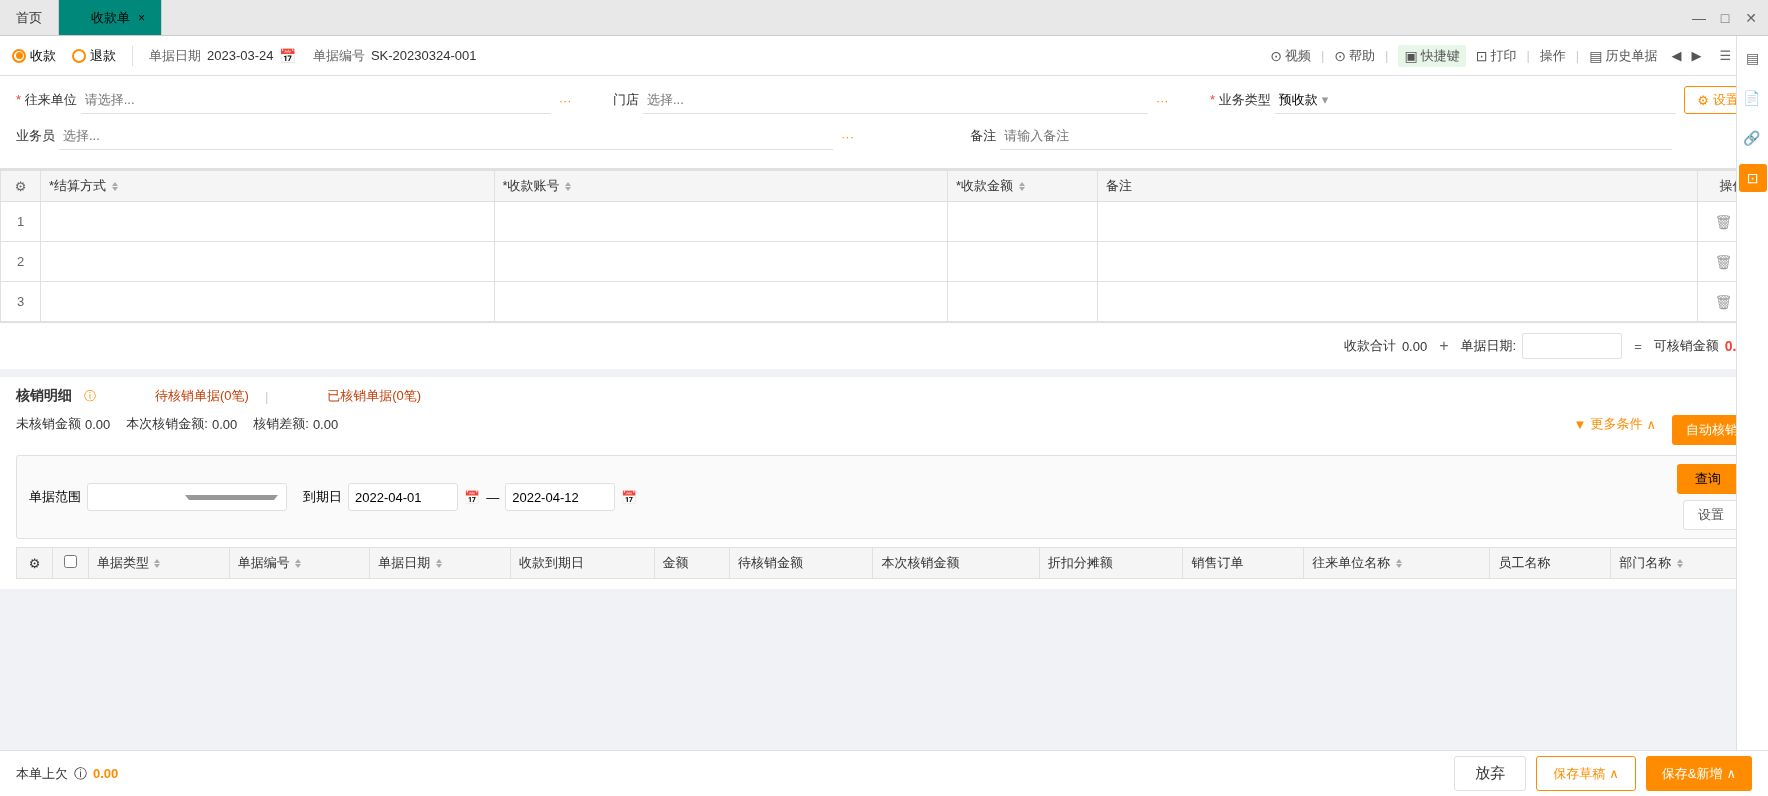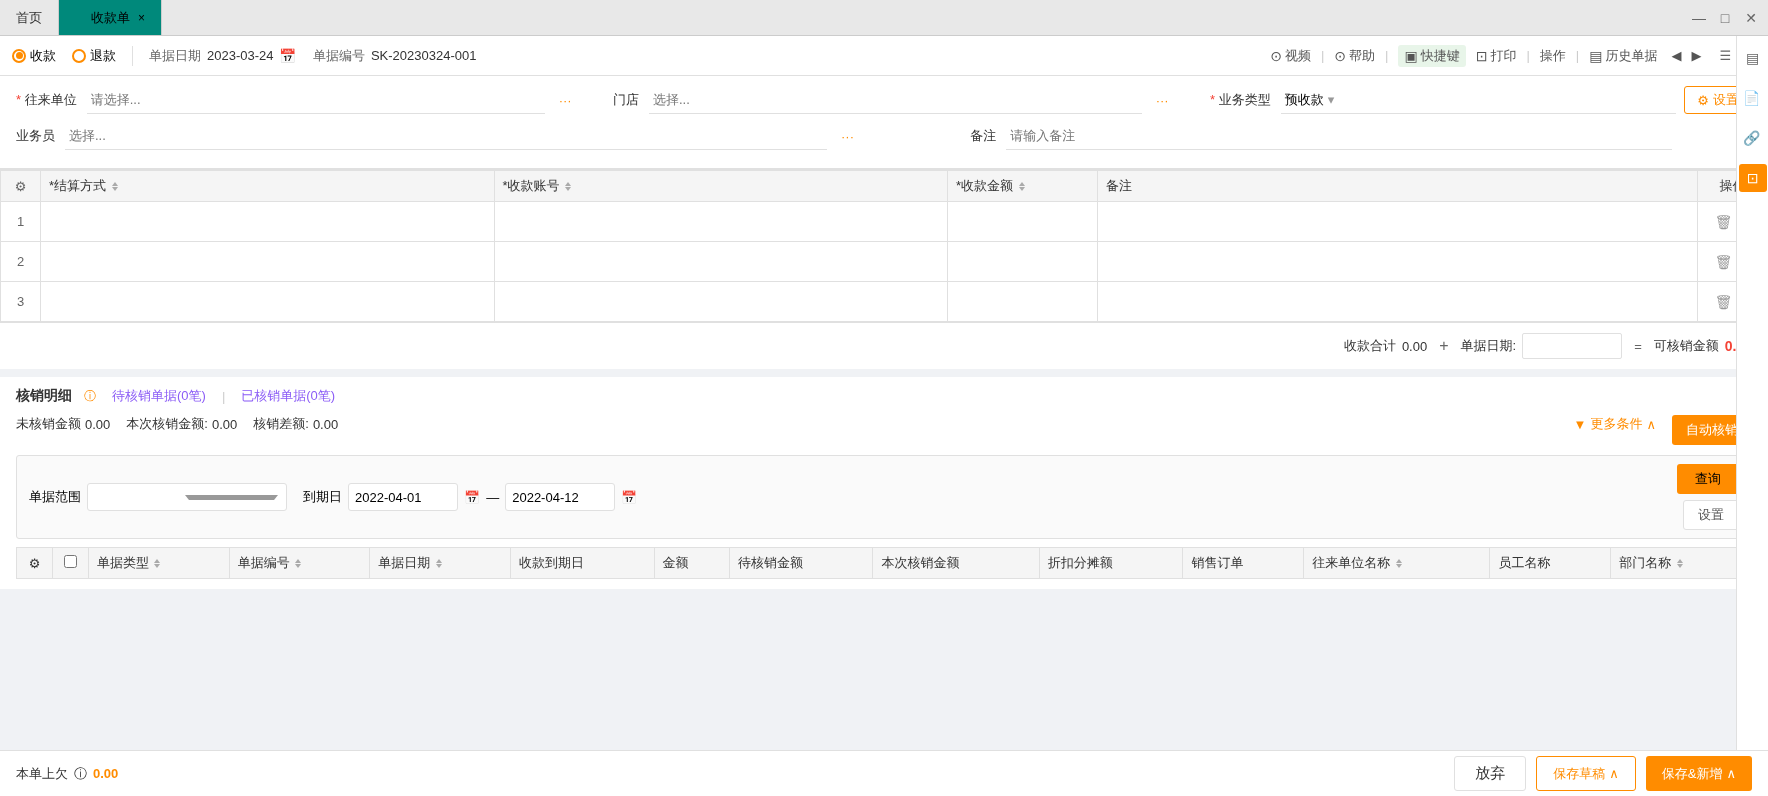--- a/index.html
+++ b/index.html
@@ -169,21 +169,21 @@
     }
     .form-row {
       display: flex;
       align-items: center;
       gap: 0;
       margin-bottom: 8px;
     }
     .form-field {
       display: flex;
       align-items: center;
-      gap: 10px;
+      gap: 4px;
       flex: 1;
     }
     .field-label {
       color: #333;
       white-space: nowrap;
       min-width: fit-content;
     }
     .field-label.required::before {
       content: '* ';
       color: #f44336;
@@ -339,24 +339,25 @@
       font-size: 14px;
       font-weight: 600;
       color: #333;
     }
     .nuclear-title-icon {
       color: #ff8c00;
       cursor: pointer;
       font-size: 12px;
     }
     .nuclear-tab {
-      color: #8b5cf6;
+      color: #c2410c;
       cursor: pointer;
       font-size: 13px;
       padding: 0 4px;
+      margin-left: 43px;
     }
 
     
     .stats-row {
       display: flex;
       align-items: flex-start;
       gap: 16px;
       margin-bottom: 10px;
     }
     .stat-item {

